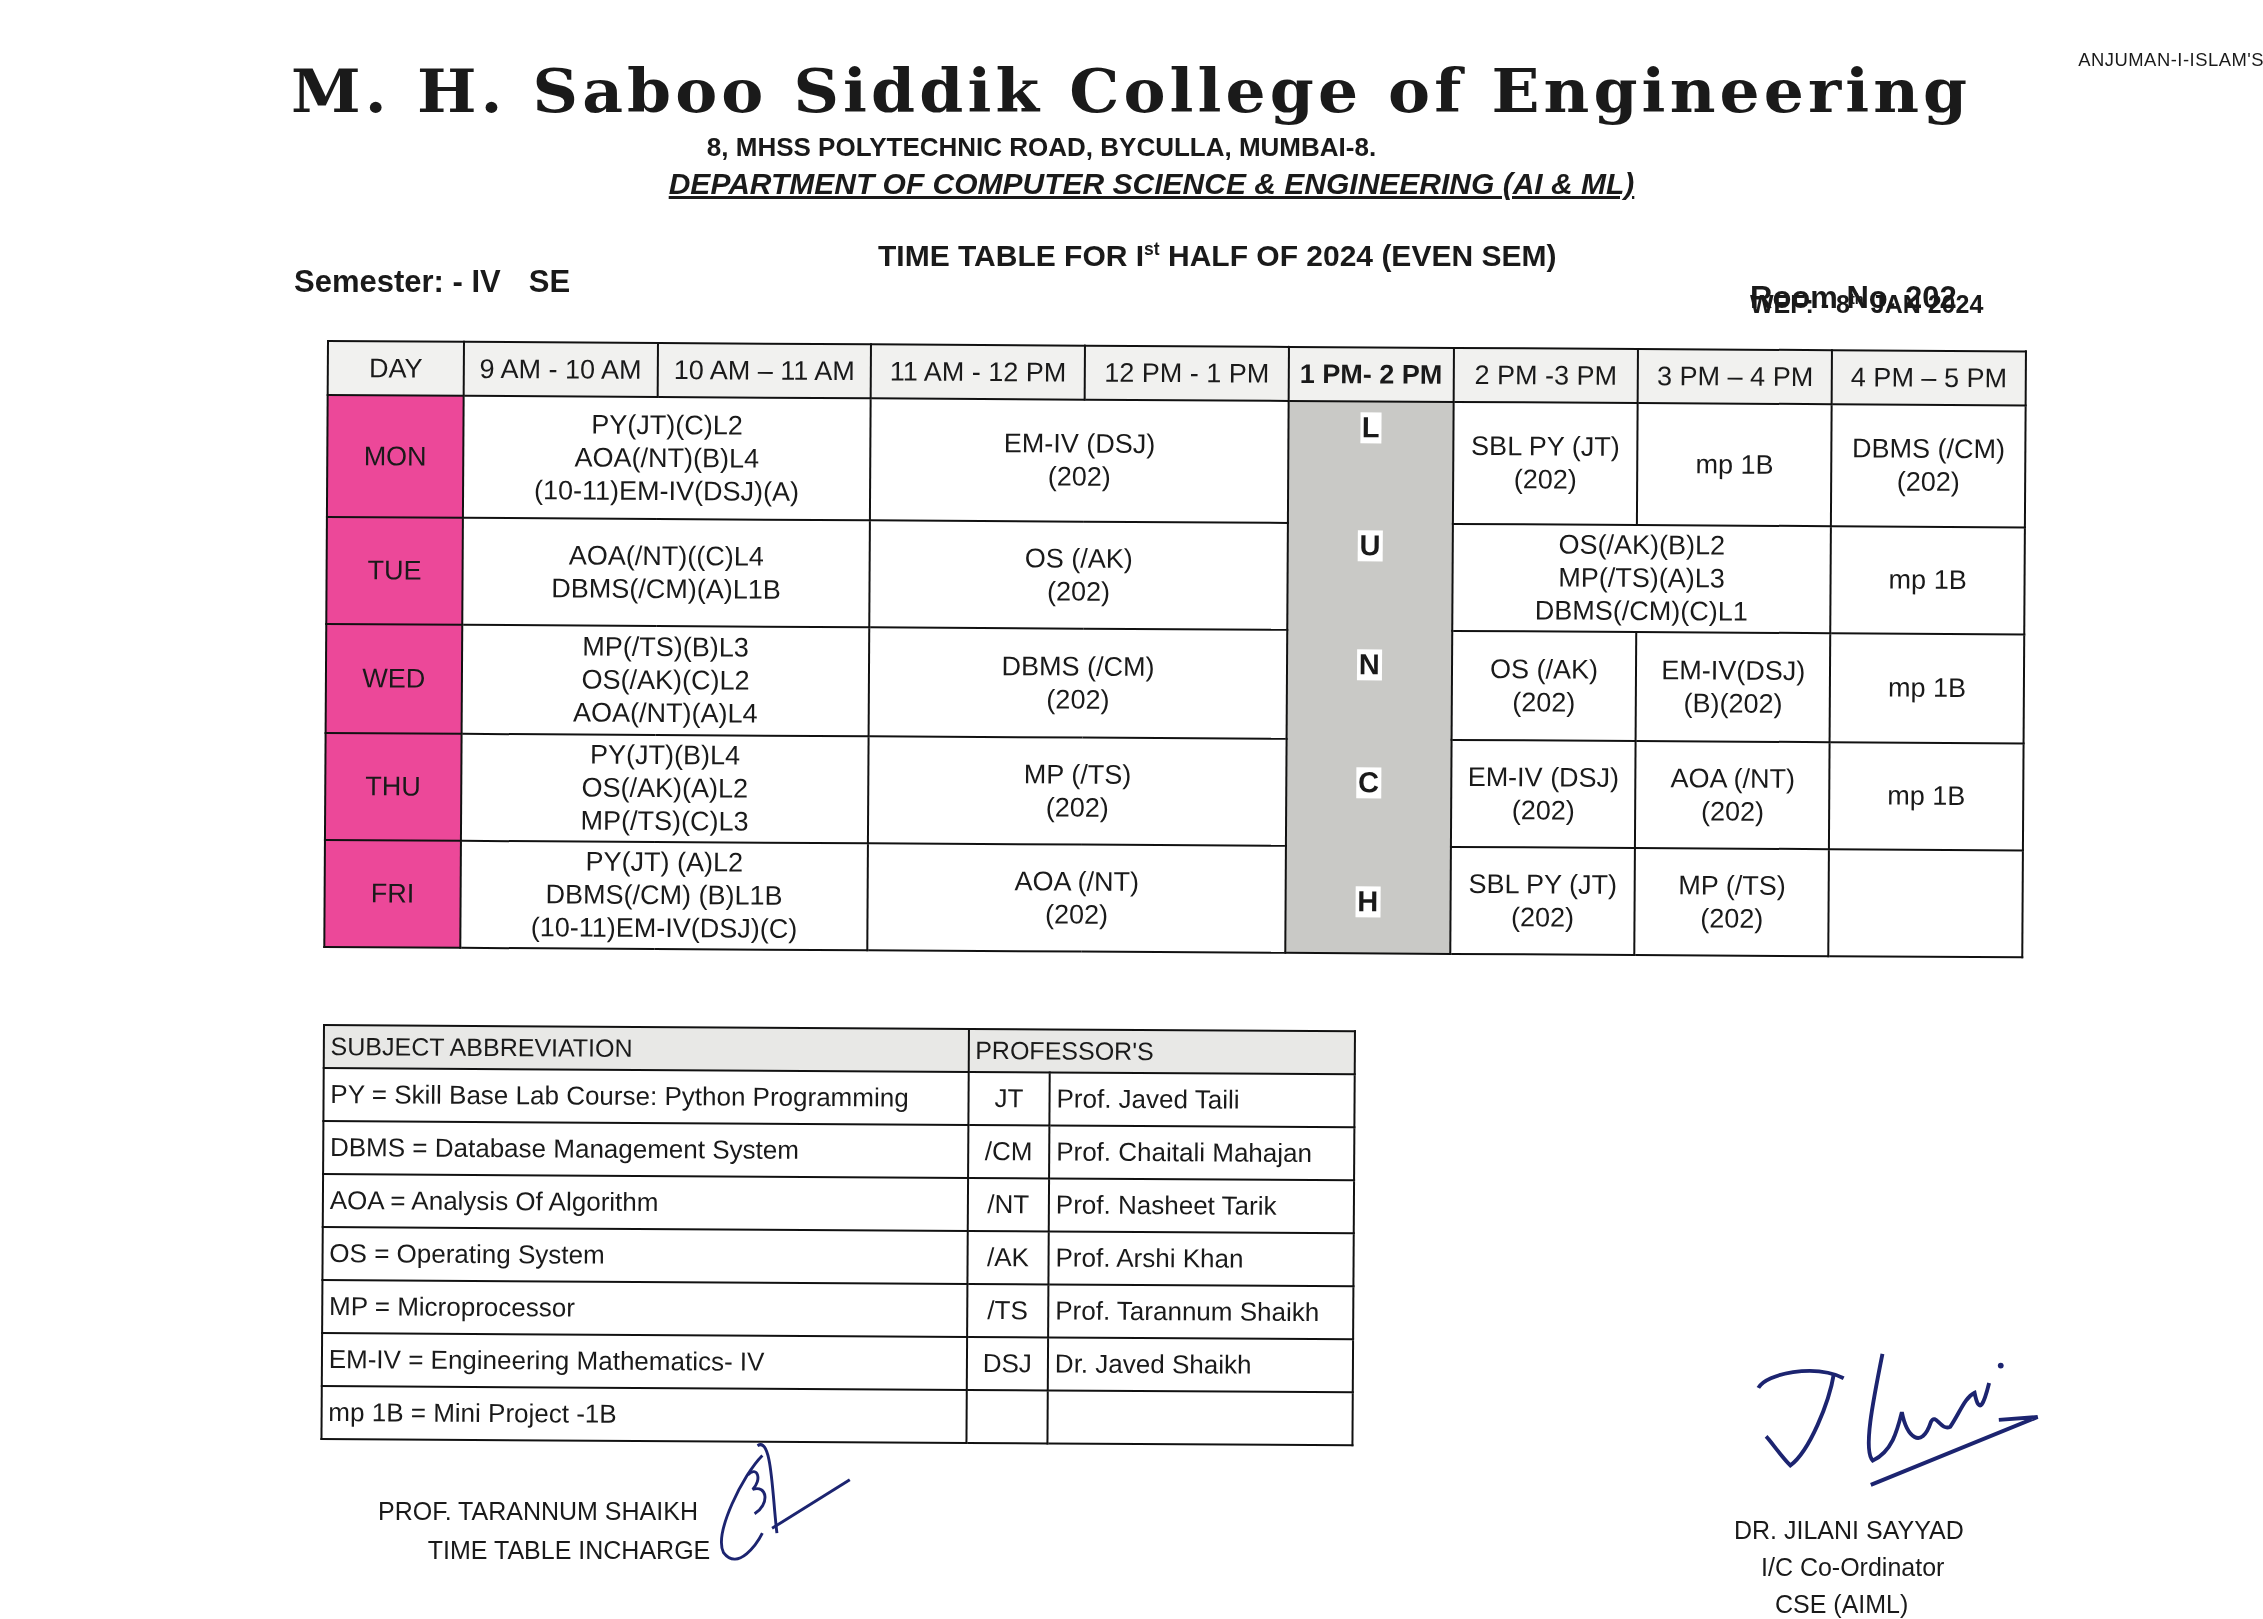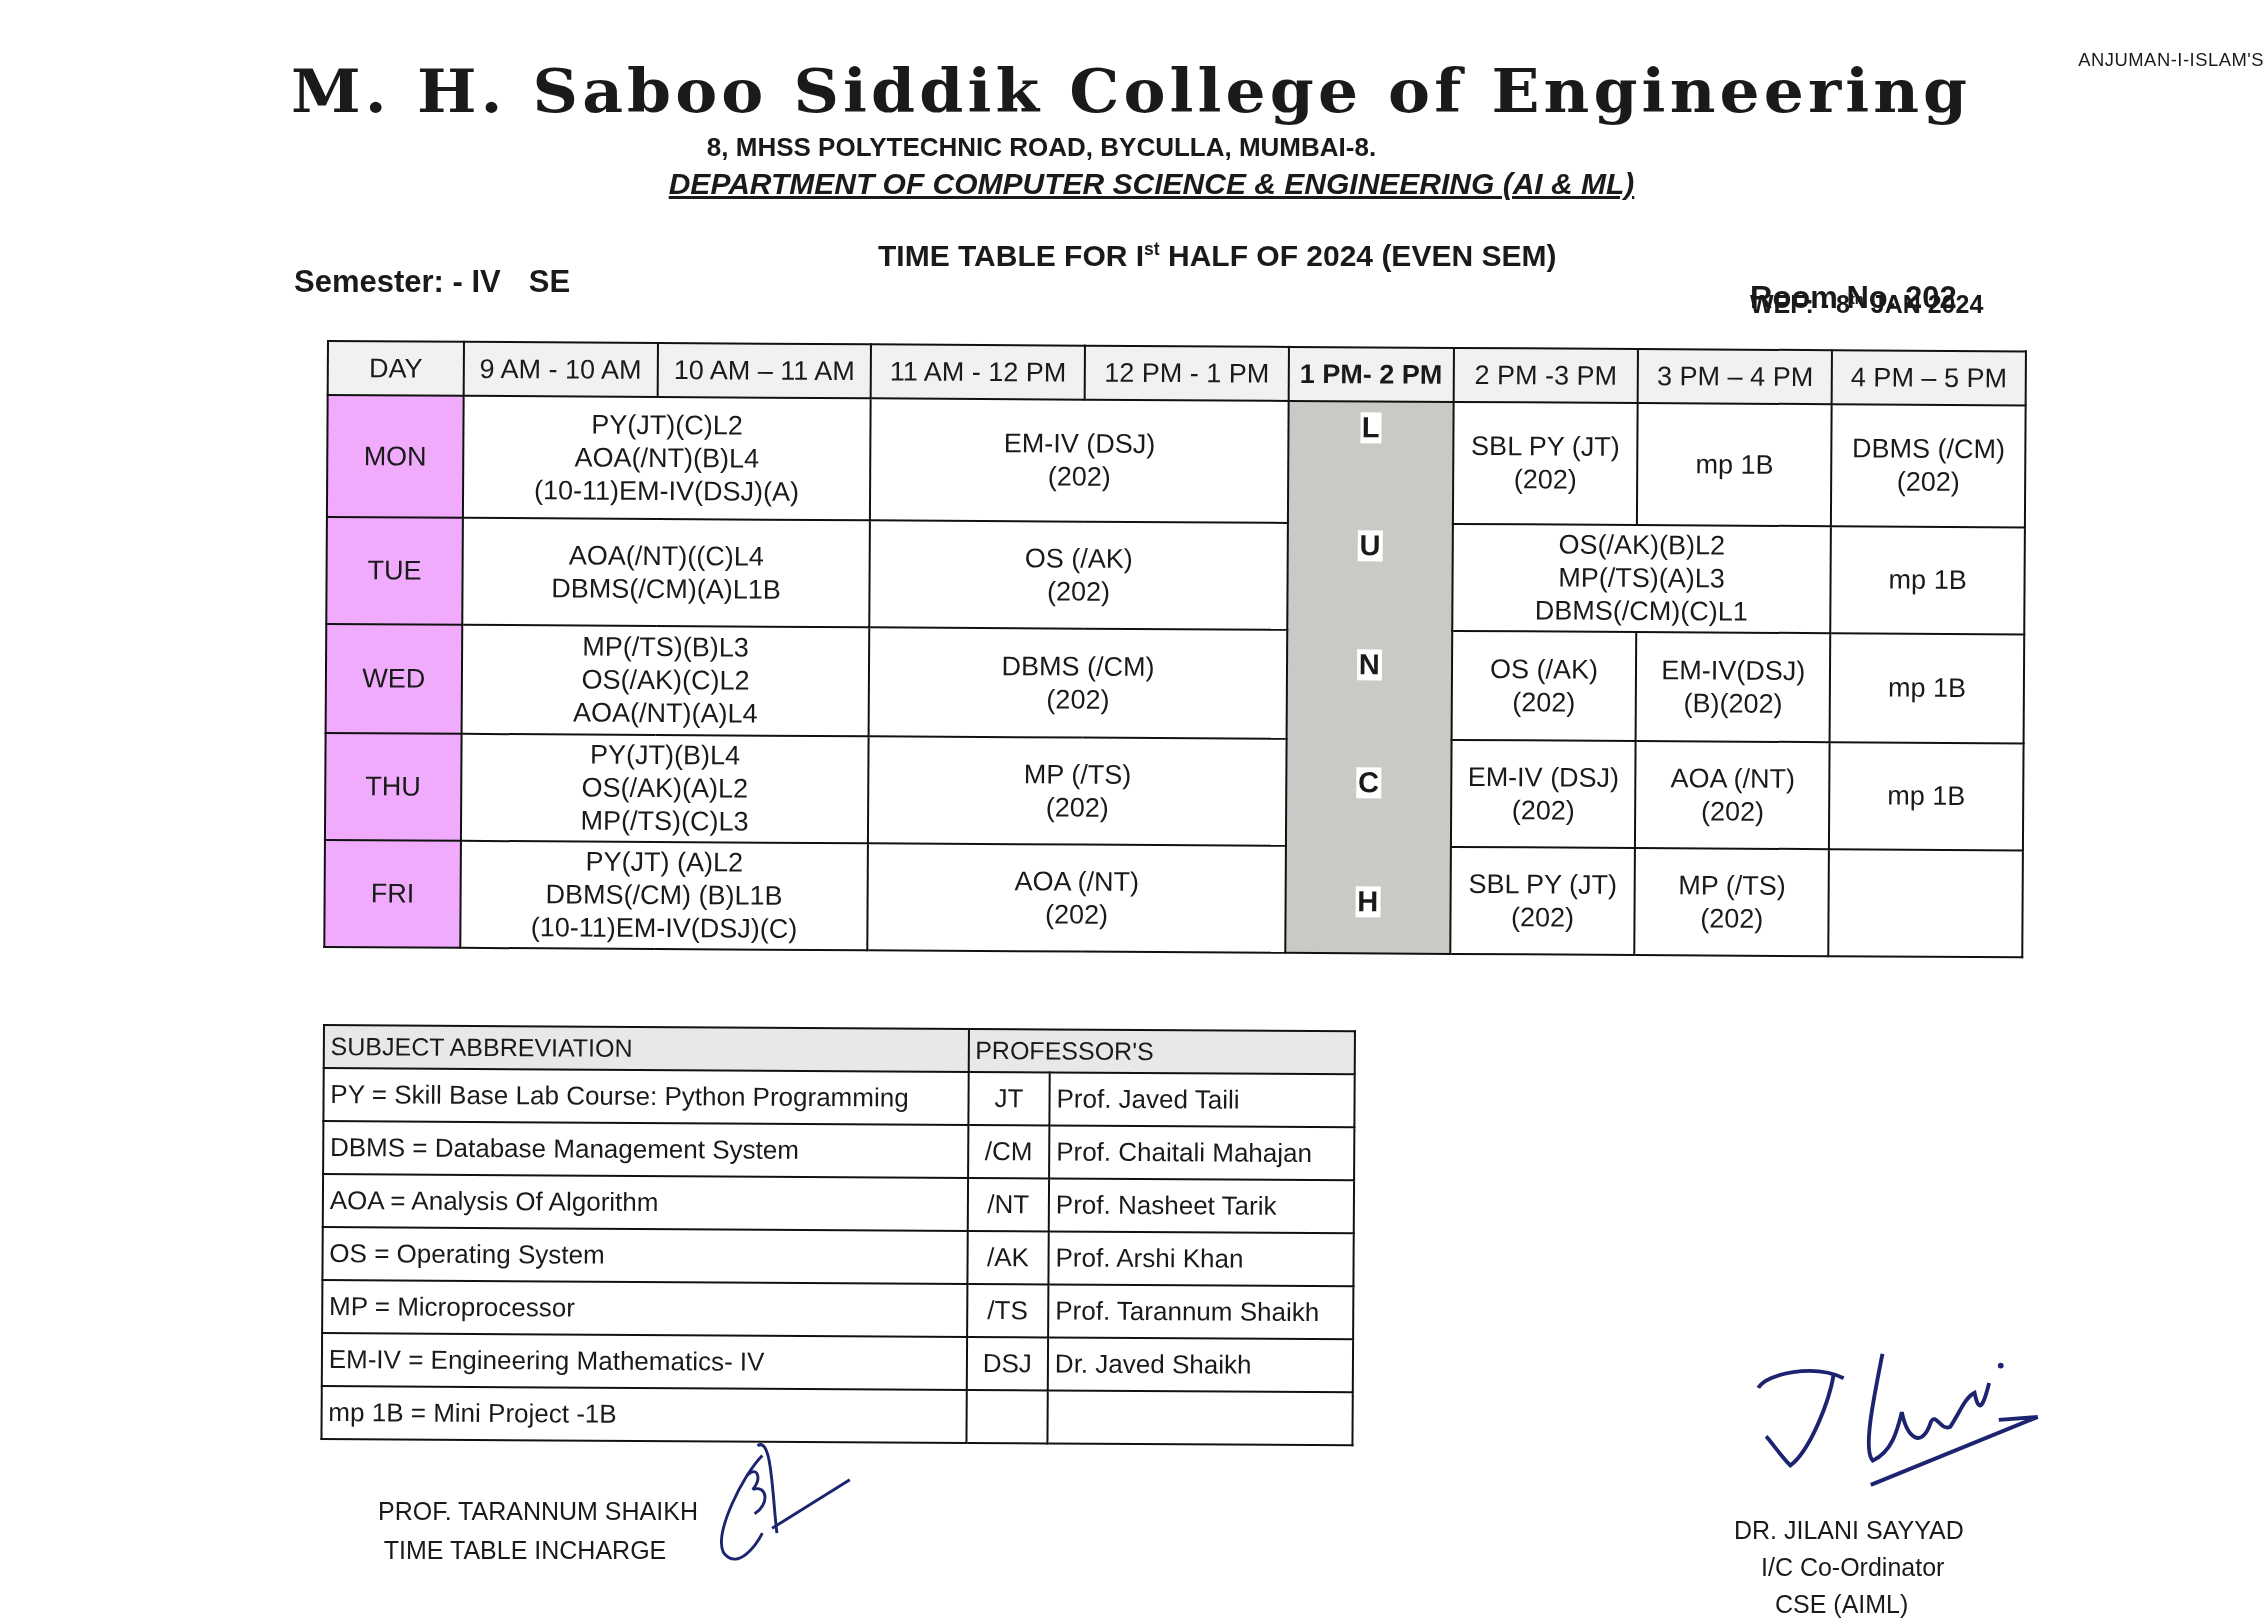--- a/index.html
+++ b/index.html
@@ -13,36 +13,36 @@
   .semester .se { margin-left: 28px; }
   .tt-title { left: 878px; top: 239px; font-size: 30px; font-weight: bold; }
   .tt-title sup { font-size: 17.5px; }
   .wef { left: 1750px; top: 250px; font-size: 25px; font-weight: bold; margin-top: 40px; }
   .wef sup { font-size: 14.6px; }
   .room { left: 1750px; top: 280px; font-size: 31px; font-weight: bold; }
 
   table.tt { position: absolute; left: 327px; top: 340px; border-collapse: collapse; transform: rotate(0.35deg); transform-origin: left top; }
   table.tt td { border: 2.9px solid #111; text-align: center; vertical-align: middle; font-size: 27px; line-height: 33px; padding: 0 3.9px; }
   table.tt tr.head td { height: 52px; background: #f1f1ef; white-space: nowrap; font-size: 27px; }
-  table.tt td.day { background: #f0abfc; width: 126px; font-size: 27px; }
+  table.tt td.day { background: #ec4899; width: 126px; font-size: 27px; }
   table.tt td.lunch-head { font-size: 18.4px; font-weight: bold; background: #e8e8e6; }
   table.tt td.lunch { background: #c9c9c6; vertical-align: top; padding: 9.7px 0; }
   .lunch-letters { display: flex; flex-direction: column; justify-content: space-between; height: 505px; align-items: center; font-size: 29px; font-weight: bold; }
   .lunch-letters span { background: #fff; padding: 0 1.9px; line-height: 31px; }
   .cell-lines span { display: block; }
 
   table.abbr { position: absolute; left: 323px; top: 1024px; border-collapse: collapse; transform: rotate(0.35deg); transform-origin: left top; }
   table.abbr td { border: 2.9px solid #111; font-size: 26px; height: 51px; padding: 0 5.8px; vertical-align: middle; white-space: nowrap; }
   table.abbr tr.head td { background: #e8e8e6; height: 41px; font-size: 25px; }
   table.abbr td.code { text-align: center; width: 68px; }
   table.abbr td.subject { width: 631px; }
   table.abbr td.prof { width: 291px; }
 
   .sign-left { left: 378px; top: 1492px; font-size: 25px; line-height: 39px; }
-  .sign-left .l2 { padding-left: 5.8px; }
+  .sign-left .l2 { padding-left: 5.8px; margin-left: 44px; }
   .sign-right { left: 1734px; top: 1512px; font-size: 25px; line-height: 37px; }
   .sign-right .l2 { padding-left: 27px; }
   .sign-right .l3 { padding-left: 41px; }
   .sig { position: absolute; }
 </style>
 </head>
 <body>
 
 <div class="abs institute-tag">ANJUMAN-I-ISLAM'S</div>
 <div class="abs college-name">M. H. Saboo Siddik College of Engineering</div>

